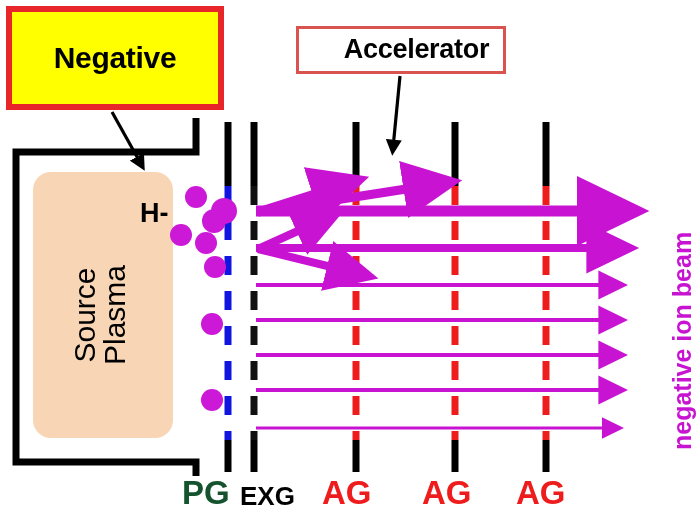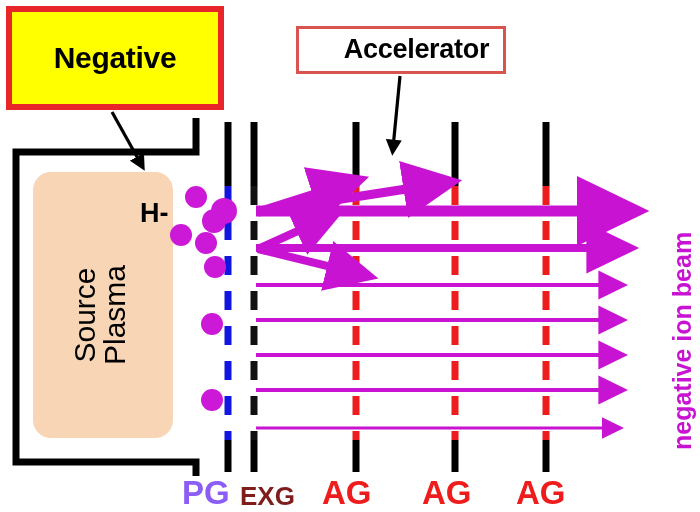--- a/index.html
+++ b/index.html
@@ -67,22 +67,22 @@
   
   .flat{
     position:absolute;
     font-weight:bold;
     white-space:nowrap;
     color:#000000;
   }
   #h-minus-label{left:140px;top:198px;font-size:27px;}
 
   .grid-label{position:absolute;font-weight:bold;white-space:nowrap;}
-  #label-pg {left:182px;top:474px;font-size:33px;color:#8b5cf6;}
-  #label-exg{left:240px;top:481px;font-size:26px;color:#7f1d1d;}
+  #label-pg {left:182px;top:474px;font-size:33px;color:#14532d;}
+  #label-exg{left:240px;top:481px;font-size:26px;color:#000000;}
   #label-ag1{left:322px;top:474px;font-size:33px;color:#ee1c1c;}
   #label-ag2{left:422px;top:474px;font-size:33px;color:#ee1c1c;}
   #label-ag3{left:516px;top:474px;font-size:33px;color:#ee1c1c;}
 </style>
 </head>
 <body>
 
 <div id="stage">
 
   <svg id="diagram" viewBox="0 0 700 512">

